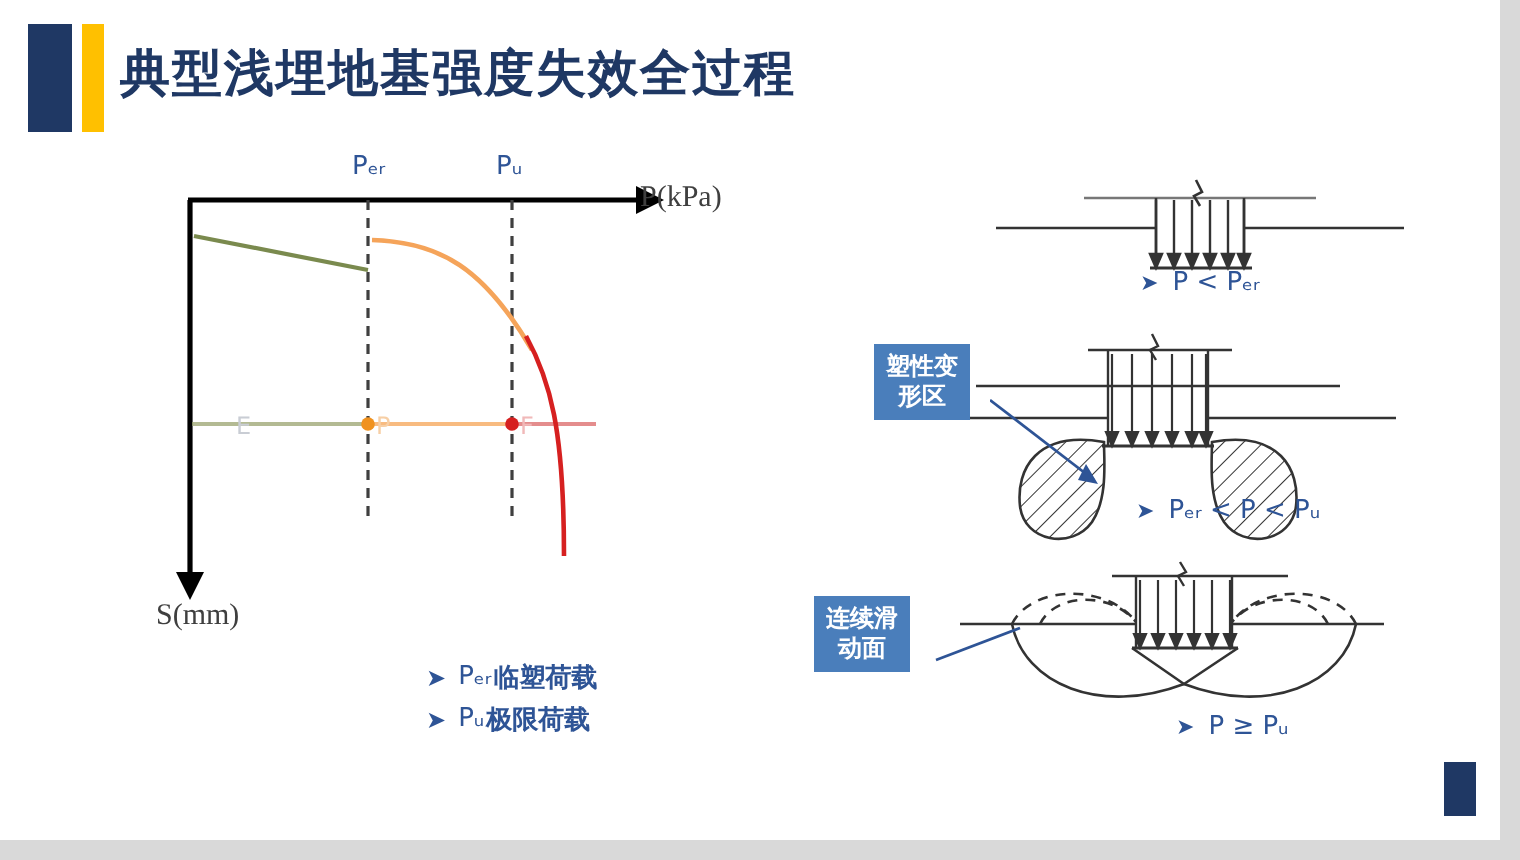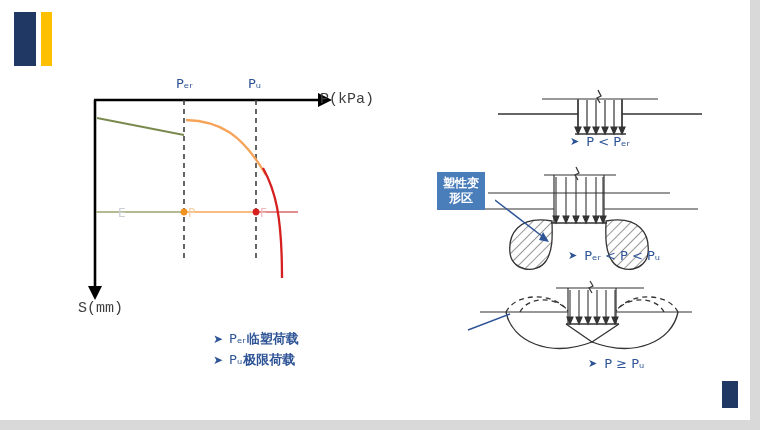--- a/index.html
+++ b/index.html
@@ -30,21 +30,21 @@
     letter-spacing:1px;white-space:nowrap;
   }
   .corner-navy{
     position:absolute;right:12px;bottom:12px;width:16px;height:27px;
     background:#1f3864;
   }
   
   #chart-panel{position:absolute;left:70px;top:78px;width:340px;height:265px;}
   .axis-label{
     position:absolute;color:#3f3f3f;font-size:15px;white-space:nowrap;
-    font-family:Liberation Mono, monospace;
+    font-family:Liberation Serif, serif;
   }
   #x-axis-label{left:250px;top:13px;}
   #y-axis-label{left:-12px;top:222px;margin-left:20px;}
   .tick-label{
     position:absolute;color:#2e5496;font-size:13px;white-space:nowrap;
     font-family:"DejaVu Sans",sans-serif;
   }
   #tick-pcr{left:106px;top:-2px;}
   #tick-pu{left:178px;top:-2px;}
   .zone-letter{
@@ -92,20 +92,21 @@
   #callout-slip{left:407px;top:298px;}
   .callout-line{position:absolute;}
 </style>
 </head>
 <body>
 
 <div id="slide">
 
   <div class="bar-navy"></div>
   <div class="bar-gold"></div>
+  <div id="page-title">典型浅埋地基强度失效全过程</div>
   <div class="corner-navy"></div>
 
   <div id="chart-panel">
 
     <svg width="340" height="265" viewBox="0 0 340 265">
 
       <line x1="24" y1="22" x2="248" y2="22" stroke="#000" stroke-width="2.6"></line>
       <polygon points="248,15 262,22 248,29" fill="#000"></polygon>
       <line x1="25" y1="22" x2="25" y2="208" stroke="#000" stroke-width="2.6"></line>
       <polygon points="18,208 32,208 25,222" fill="#000"></polygon>
@@ -255,20 +256,24 @@
       <path d="M 170 1 L 173 6 L 169 8 L 172 13" fill="none" stroke="#333" stroke-width="1.2"></path>
       <path d="M 146 44 L 172 62 L 199 44" fill="none" stroke="#333" stroke-width="1.3"></path>
       <path d="M 86 32 C 92 62 130 78 172 62" fill="none" stroke="#333" stroke-width="1.3"></path>
       <path d="M 258 32 C 252 62 214 78 172 62" fill="none" stroke="#333" stroke-width="1.3"></path>
       <path d="M 86 32 C 96 12 134 12 148 31" fill="none" stroke="#333" stroke-width="1.3" stroke-dasharray="5,4"></path>
       <path d="M 100 32 C 108 16 136 16 148 31" fill="none" stroke="#333" stroke-width="1.3" stroke-dasharray="5,4"></path>
       <path d="M 258 32 C 248 12 210 12 196 31" fill="none" stroke="#333" stroke-width="1.3" stroke-dasharray="5,4"></path>
       <path d="M 244 32 C 236 16 208 16 196 31" fill="none" stroke="#333" stroke-width="1.3" stroke-dasharray="5,4"></path>
     </svg>
   </div>
+  <div class="callout" id="callout-slip">
+    <div>连续滑</div>
+    <div>动面</div>
+  </div>
   <svg class="callout-line" style="left:466px;top:312px;" width="50" height="22">
     <line x1="44" y1="2" x2="2" y2="18" stroke="#2e5496" stroke-width="1.4"></line>
   </svg>
   <div class="diagram-caption" id="caption-3">
     <span class="cap-arrow">➤</span>
     <span>P ≥ Pᵤ</span>
   </div>
 
 </div>
 

